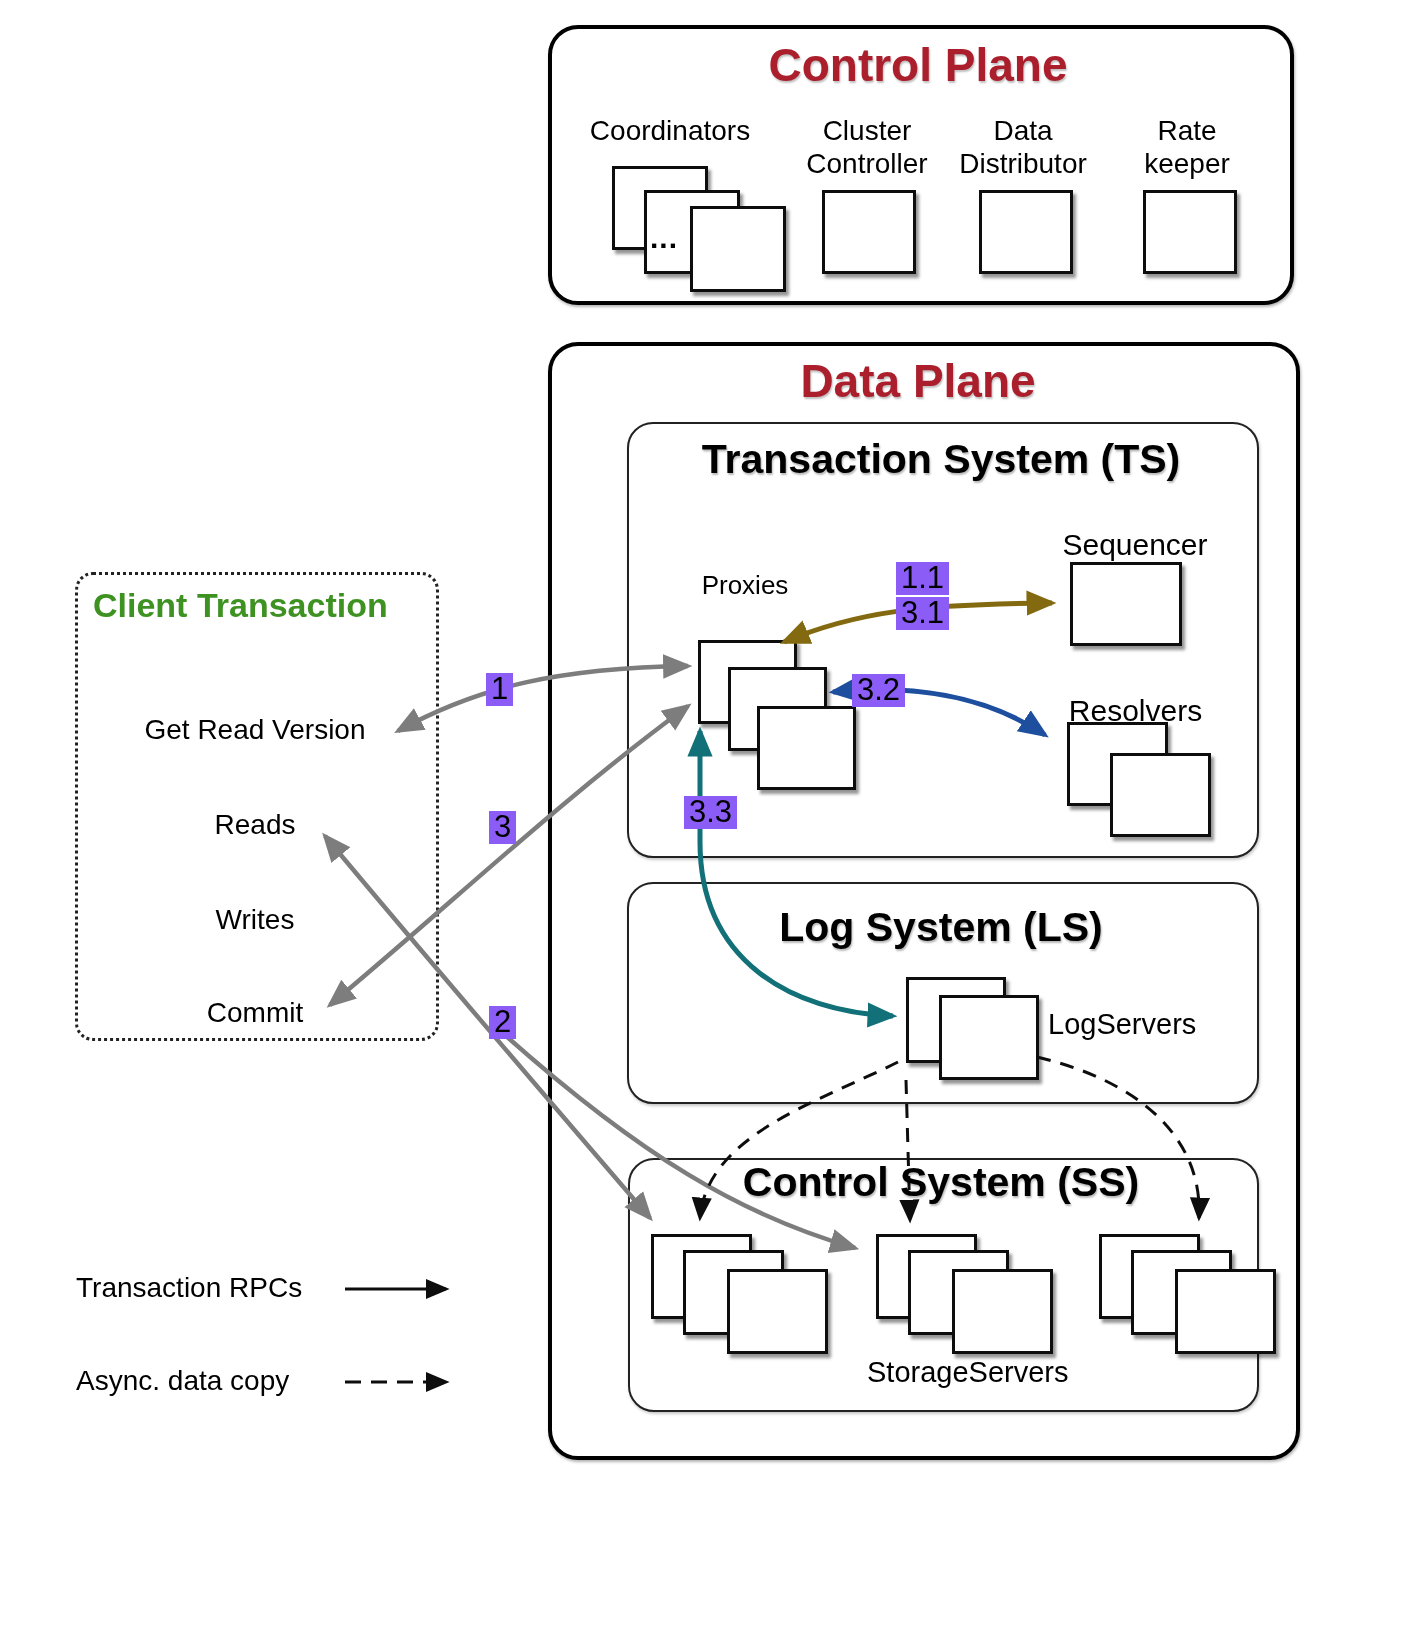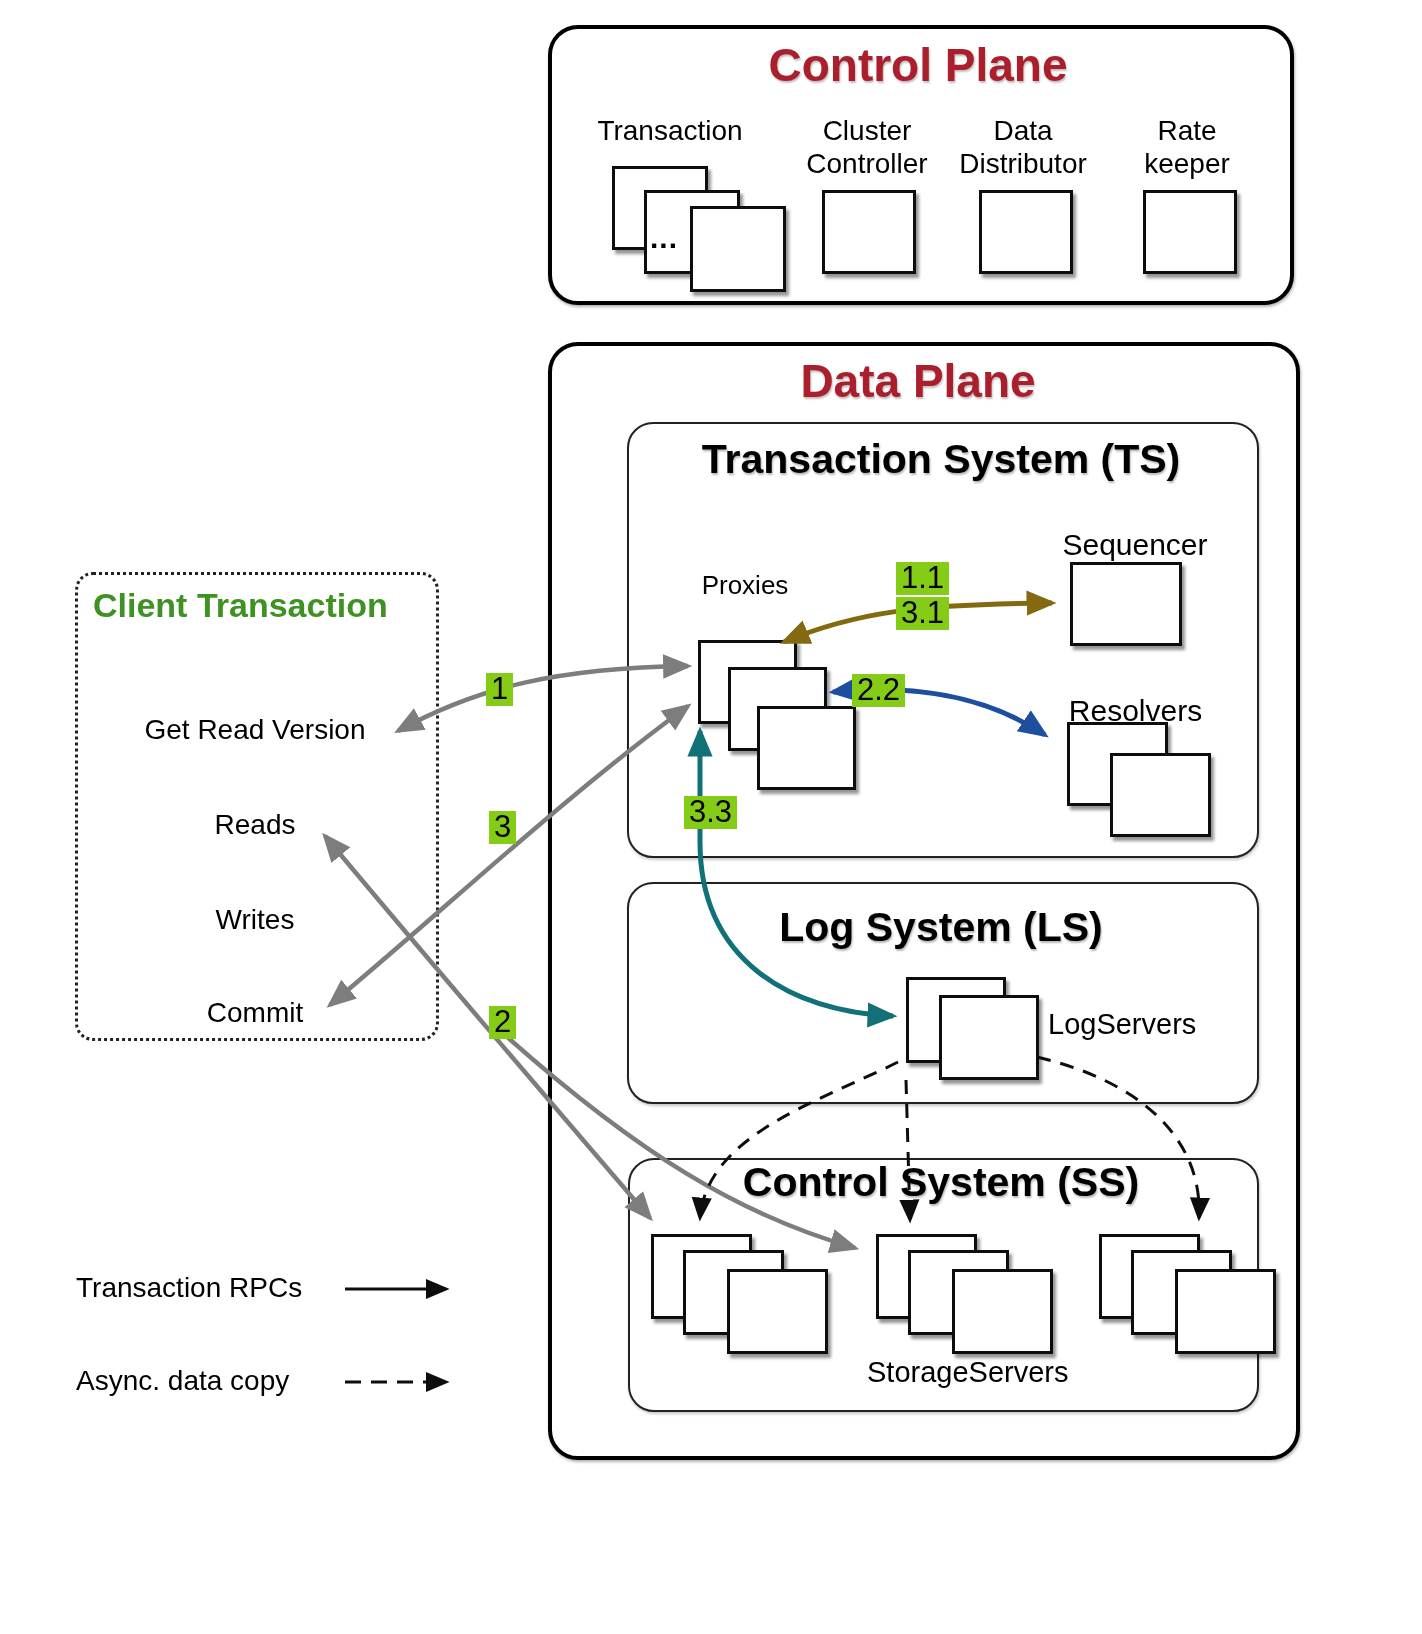--- a/index.html
+++ b/index.html
@@ -11,41 +11,41 @@
        box-shadow:1px 2px 3px rgba(0,0,0,.22);z-index:2;}
   .sq{position:absolute;background:#fff;border:3px solid #0d0d0d;
       box-shadow:3px 4px 3px rgba(0,0,0,.42);z-index:3;}
   .client-box{position:absolute;border:3px dotted #222;border-radius:18px;background:transparent;z-index:1;}
   .t-xl{position:absolute;font-size:46px;font-weight:bold;text-align:center;
         text-shadow:1px 2px 2px rgba(0,0,0,.25);z-index:6;}
   .t-lg{position:absolute;font-size:41px;font-weight:bold;text-align:center;color:#000;
         text-shadow:1px 2px 2px rgba(0,0,0,.28);z-index:6;}
   .lbl{position:absolute;font-size:28px;color:#000;text-align:center;line-height:1.18;z-index:6;}
   .lbl-left{text-align:left;}
-  .num{position:absolute;font-size:31px;color:#000;background:#84cc16;padding:0 5px;
+  .num{position:absolute;font-size:31px;color:#000;background:#8b5cf6;padding:0 5px;
        line-height:1.05;z-index:6;}
   .red{color:var(--red);}
   .green{color:var(--green);}
   .client-title{position:absolute;font-size:34px;font-weight:600;z-index:6;}
   .legend-lbl{position:absolute;font-size:28px;color:#000;z-index:6;}
   .caption{position:absolute;font-family:"Liberation Serif", serif;font-weight:bold;
            font-size:45px;line-height:1.22;color:#000;z-index:5;}
   .watermark{position:absolute;font-size:40px;color:#c4c4c4;z-index:4;white-space:nowrap;font-family:Liberation Serif, serif;}
   .overlay{position:absolute;left:0;top:0;z-index:5;pointer-events:none;}
   .ellipsis{font-weight:bold;letter-spacing:1px;}
 </style>
 </head>
 <body>
 
 <div class="stage">
 
   <div class="plane" style="left:548px;top:25px;width:738px;height:272px"></div>
   <div class="t-xl red" style="left:648px;top:38px;width:540px">Control Plane</div>
 
-  <div class="lbl" style="left:570px;top:114px;width:200px">Transaction</div>
+  <div class="lbl" style="left:570px;top:114px;width:200px">Coordinators</div>
   <div class="lbl" style="left:794px;top:114px;width:146px">Cluster Controller</div>
   <div class="lbl" style="left:952px;top:114px;width:142px">Data Distributor</div>
   <div class="lbl" style="left:1125px;top:114px;width:124px">Rate keeper</div>
 
   <div class="sq" style="left:612px;top:166px;width:90px;height:78px"></div>
   <div class="sq" style="left:644px;top:190px;width:90px;height:78px"></div>
   <div class="sq" style="left:690px;top:206px;width:90px;height:80px"></div>
   <div class="lbl ellipsis" style="left:642px;top:220px;width:44px;font-size:30px">...</div>
 
   <div class="sq" style="left:822px;top:190px;width:88px;height:78px"></div>
@@ -136,21 +136,21 @@
 
     <path d="M345,1289 L446,1289" fill="none" stroke="#0d0d0d" stroke-width="3" marker-end="url(#ah-black)"></path>
     <path d="M345,1382 L446,1382" fill="none" stroke="#0d0d0d" stroke-width="3" stroke-dasharray="16 10" marker-end="url(#ah-black)"></path>
   </svg>
 
   <div class="num" style="left:486px;top:673px">1</div>
   <div class="num" style="left:489px;top:811px">3</div>
   <div class="num" style="left:489px;top:1006px">2</div>
   <div class="num" style="left:896px;top:562px">1.1</div>
   <div class="num" style="left:896px;top:597px">3.1</div>
-  <div class="num" style="left:852px;top:674px">2.2</div>
+  <div class="num" style="left:852px;top:674px">3.2</div>
   <div class="num" style="left:684px;top:796px">3.3</div>
 
   <div class="legend-lbl" style="left:76px;top:1272px">Transaction RPCs</div>
   <div class="legend-lbl" style="left:76px;top:1365px">Async. data copy</div>
 
   <div class="watermark" style="left:1095px;top:1548px">知乎 @梓炀</div>
 
 </div>
 
 </body></html>

